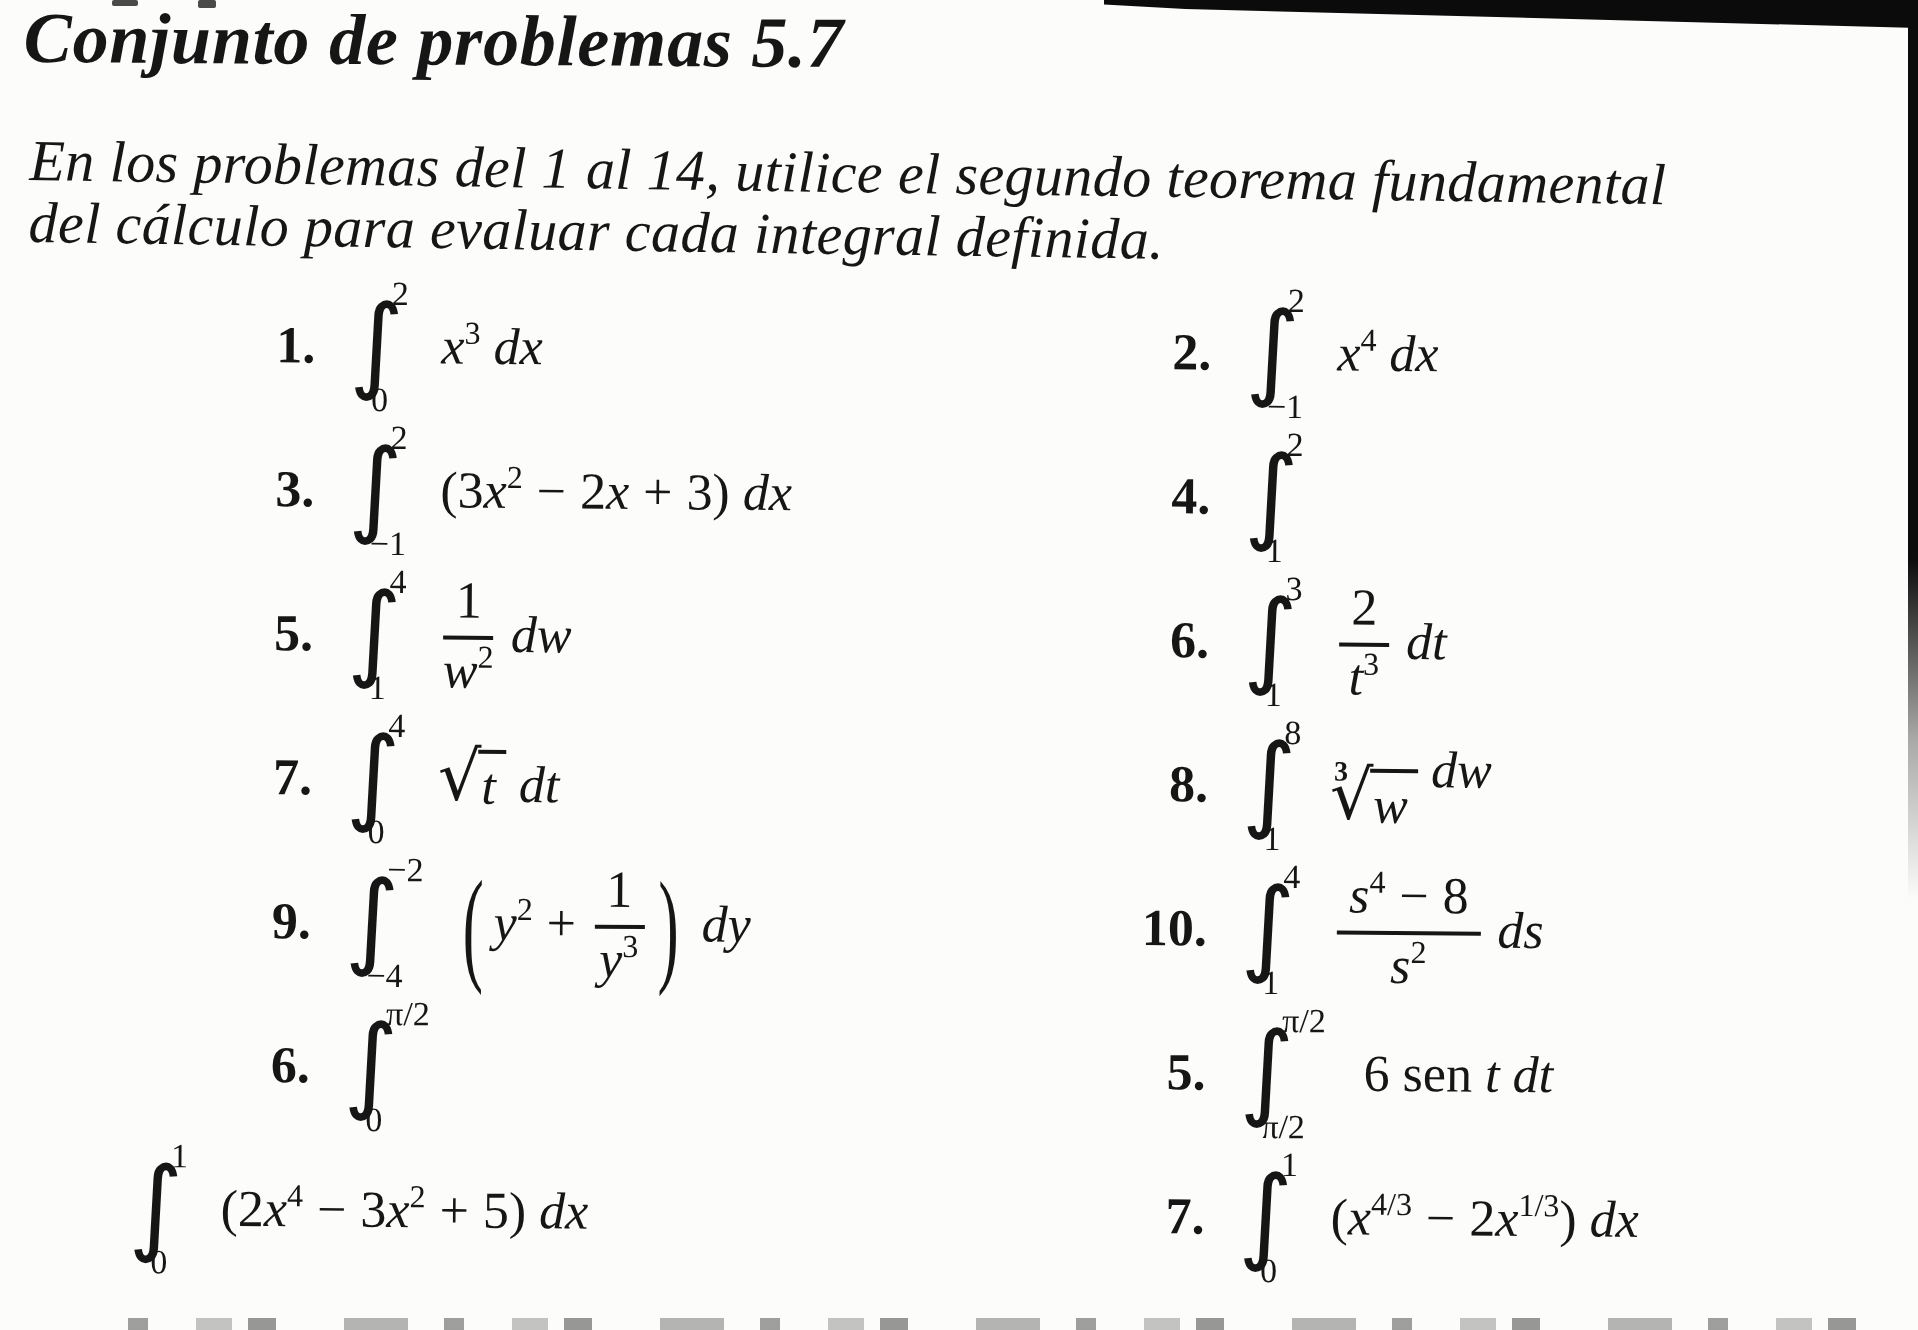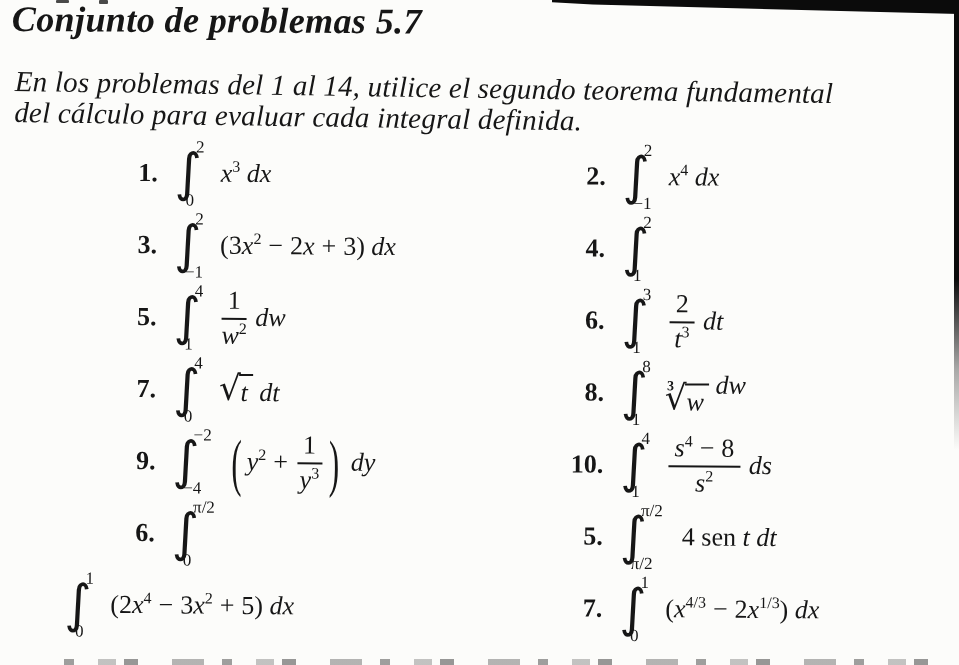--- a/index.html
+++ b/index.html
@@ -175,21 +175,21 @@
           <span class="expr"><span class="intg" style="margin-right: 20px;"><span class="isign">∫</span><span class="ulim">4</span><span class="llim">1</span></span><span class="frac"><span class="num"><span class="tk it">s</span><span class="sup">4</span><span class="tk op">−</span><span class="tk up">8</span></span><span class="den"><span class="tk it">s</span><span class="sup">2</span></span></span><span class="run"><span class="tk it"> ds</span></span></span>
         </div>
       </div>
       <div class="prow">
         <div class="cell left">
           <span class="plabel">6.</span>
           <span class="expr"><span class="intg" style="margin-right: 36px;"><span class="isign">∫</span><span class="ulim">π/2</span><span class="llim">0</span></span></span>
         </div>
         <div class="cell right">
           <span class="plabel">5.</span>
-          <span class="expr"><span class="intg" style="margin-right: 36px;"><span class="isign">∫</span><span class="ulim">π/2</span><span class="llim">π/2</span></span><span class="run"><span class="tk up">4 sen</span><span class="tk it"> t dt</span></span></span>
+          <span class="expr"><span class="intg" style="margin-right: 36px;"><span class="isign">∫</span><span class="ulim">π/2</span><span class="llim">π/2</span></span><span class="run"><span class="tk up">6 sen</span><span class="tk it"> t dt</span></span></span>
         </div>
       </div>
       <div class="prow">
         <div class="cell left">
           <span class="expr"><span class="intg" style="margin-right: 20px;"><span class="isign">∫</span><span class="ulim">1</span><span class="llim">0</span></span><span class="run"><span class="tk up">(2</span><span class="tk it">x</span><span class="sup">4</span><span class="tk op">−</span><span class="tk up">3</span><span class="tk it">x</span><span class="sup">2</span><span class="tk op">+</span><span class="tk up">5)</span><span class="tk it"> dx</span></span></span>
         </div>
         <div class="cell right">
           <span class="plabel">7.</span>
           <span class="expr"><span class="intg" style="margin-right: 20px;"><span class="isign">∫</span><span class="ulim">1</span><span class="llim">0</span></span><span class="run"><span class="tk up">(</span><span class="tk it">x</span><span class="sup">4/3</span><span class="tk op">−</span><span class="tk up">2</span><span class="tk it">x</span><span class="sup">1/3</span><span class="tk up">)</span><span class="tk it"> dx</span></span></span>
         </div>

